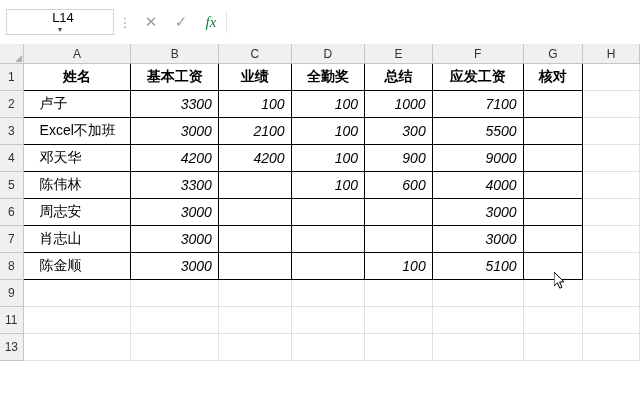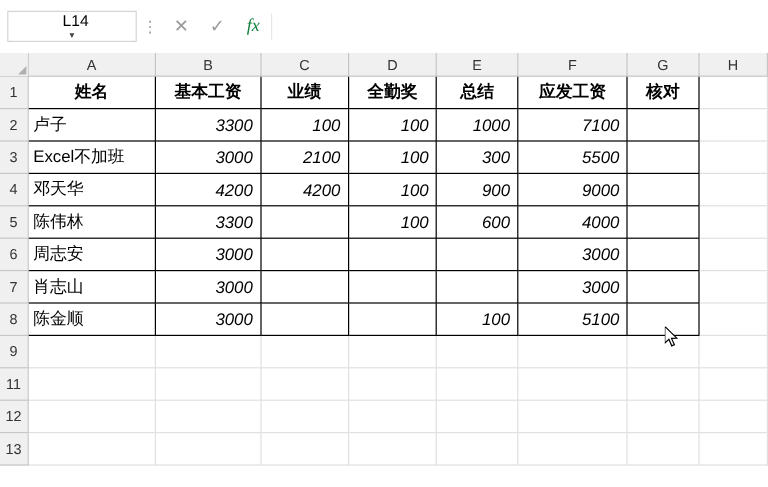--- a/index.html
+++ b/index.html
@@ -173,21 +173,21 @@
     border-bottom: 1px solid #000000;
     border-top: 1px solid #000000;
     border-left: 1px solid #000000;
   }
   .cell.hdr {
     font-weight: bold;
     text-align: center;
   }
   .cell.txt {
     text-align: left;
-    padding-left: 4px;
+    padding-left: 16px;
   }
   .cell.num {
     text-align: right;
     padding-right: 6px;
     font-style: italic;
   }
 
   
   .cursor {
     position: absolute;
@@ -356,31 +356,20 @@
       <td class="cell"></td>
       <td class="cell"></td>
       <td class="cell"></td>
       <td class="cell"></td>
       <td class="cell"></td>
       <td class="cell"></td>
       <td class="cell"></td>
       <td class="cell"></td>
     </tr>
 
-    <tr>
-      <td class="rowhead">12</td>
-      <td class="cell"></td>
-      <td class="cell"></td>
-      <td class="cell"></td>
-      <td class="cell"></td>
-      <td class="cell"></td>
-      <td class="cell"></td>
-      <td class="cell"></td>
-      <td class="cell"></td>
-    </tr>
 
     <tr>
       <td class="rowhead">13</td>
       <td class="cell"></td>
       <td class="cell"></td>
       <td class="cell"></td>
       <td class="cell"></td>
       <td class="cell"></td>
       <td class="cell"></td>
       <td class="cell"></td>

